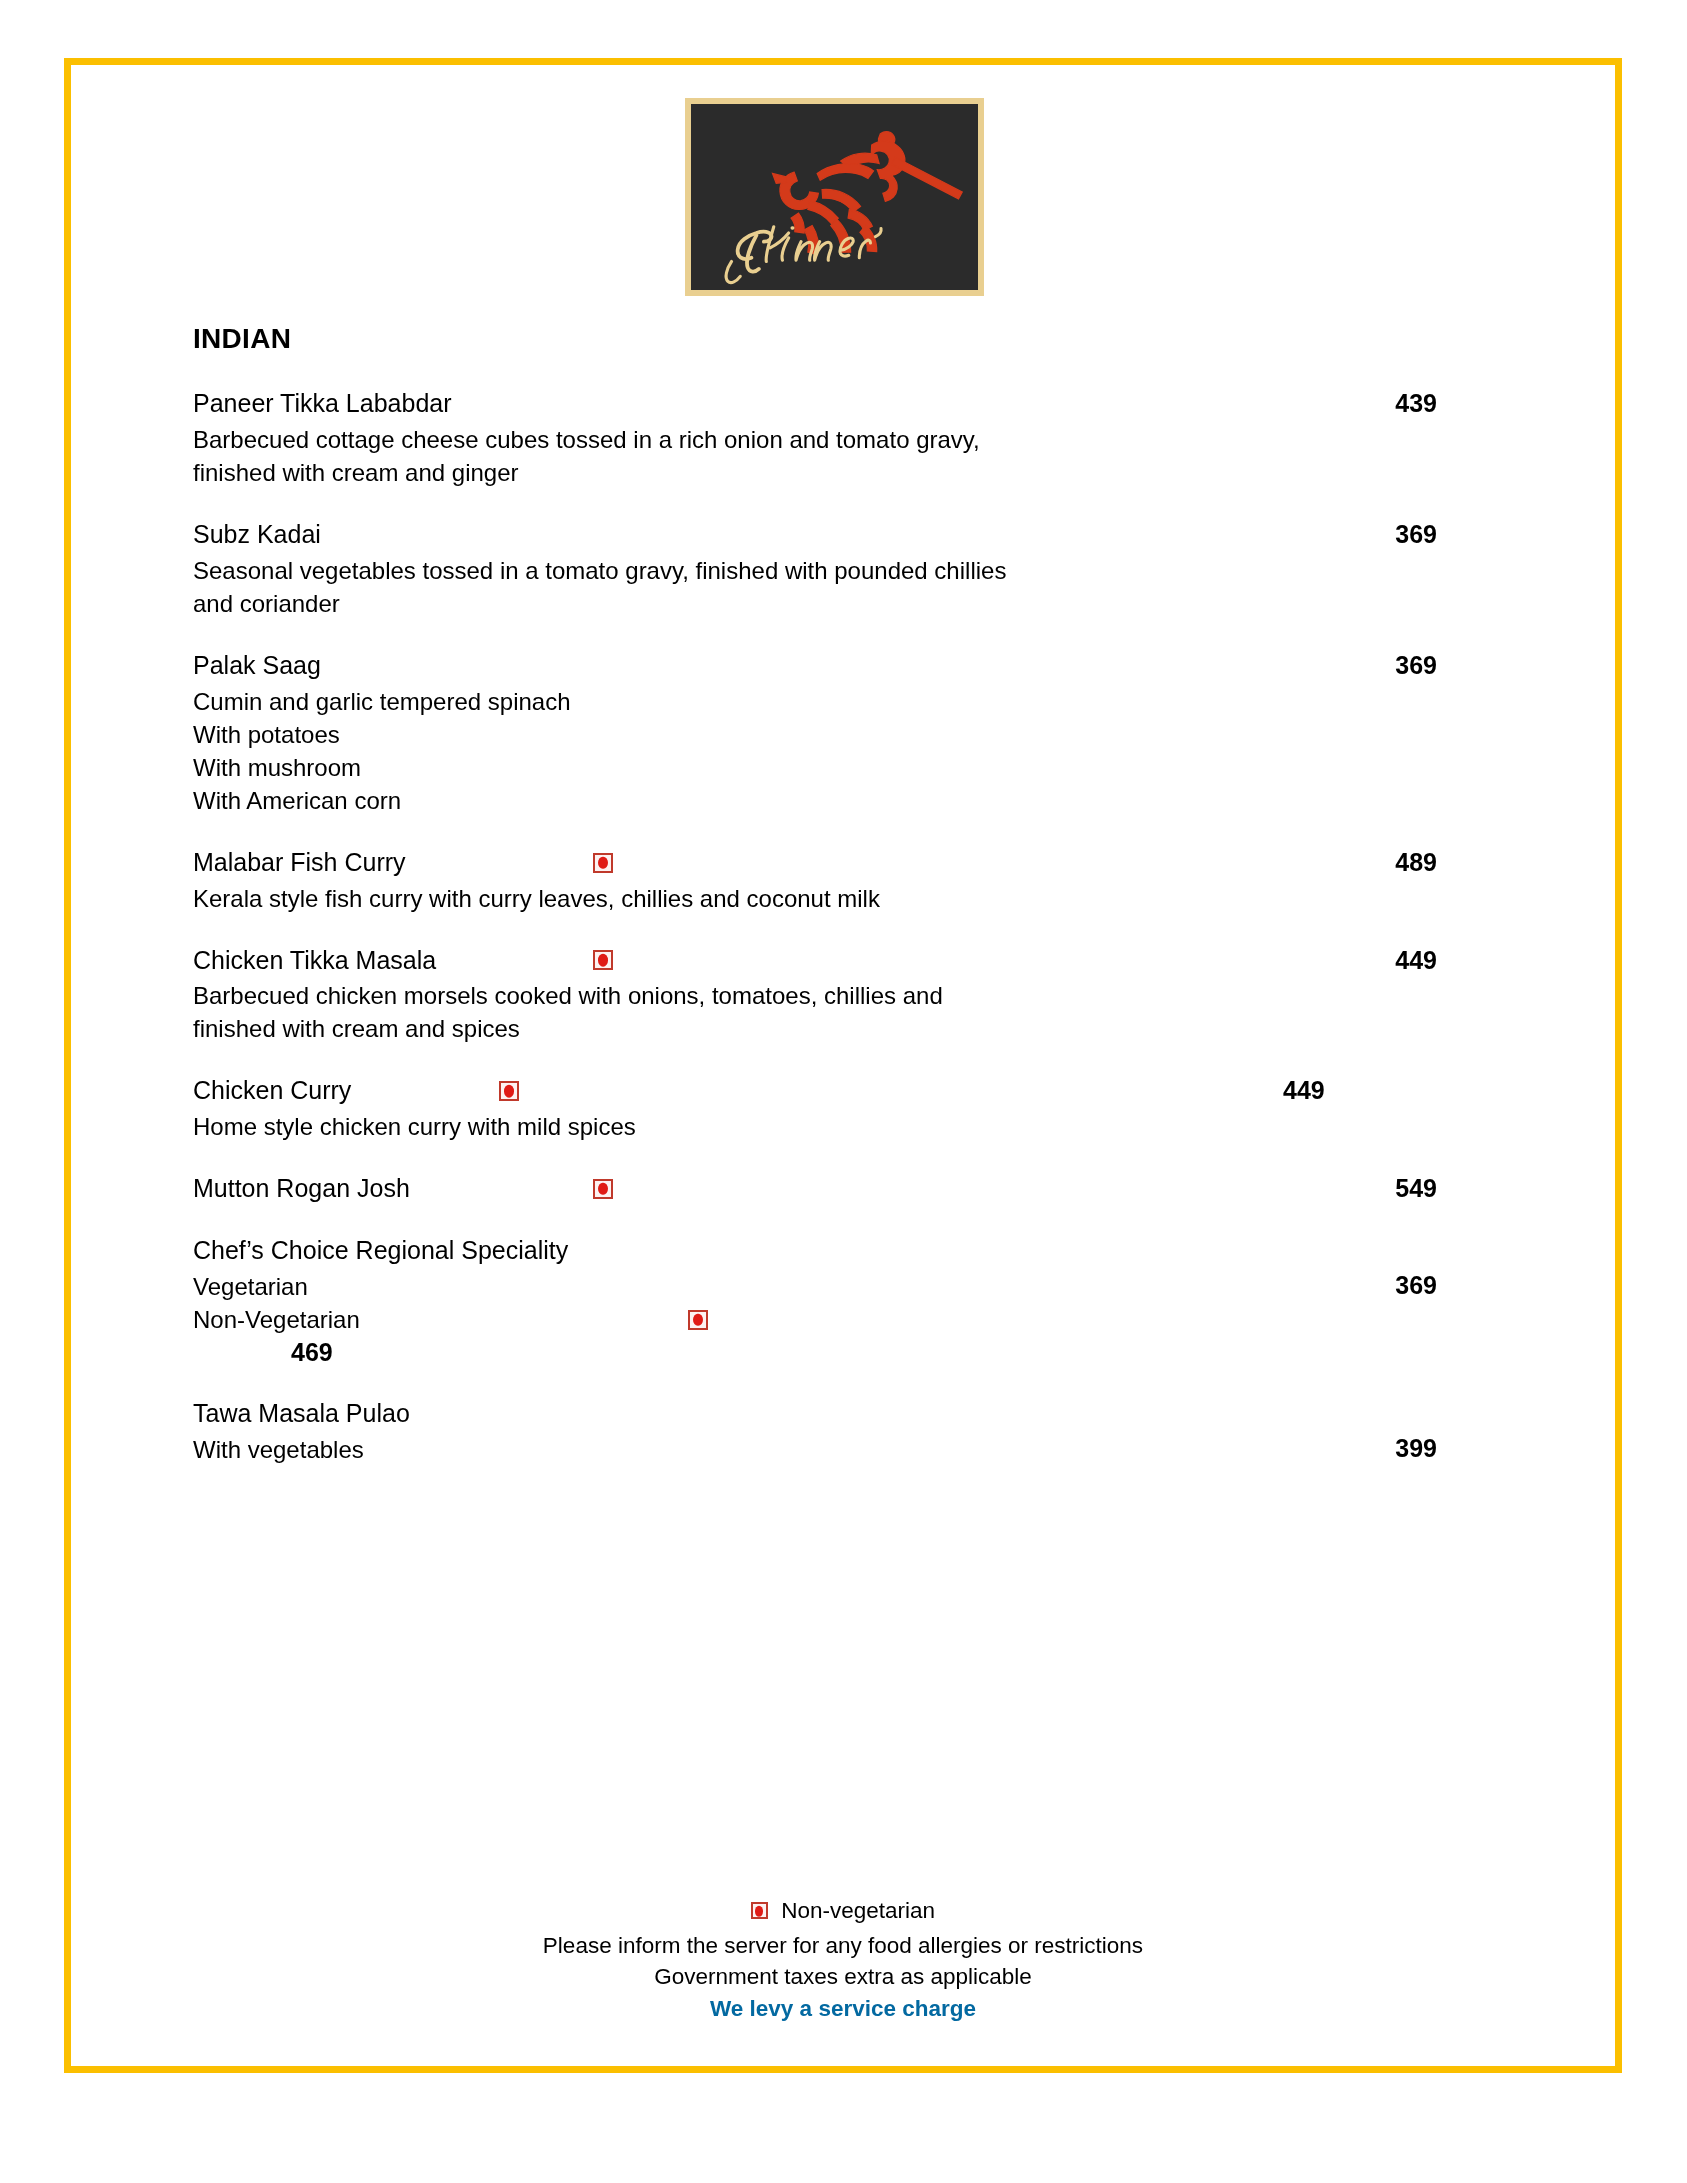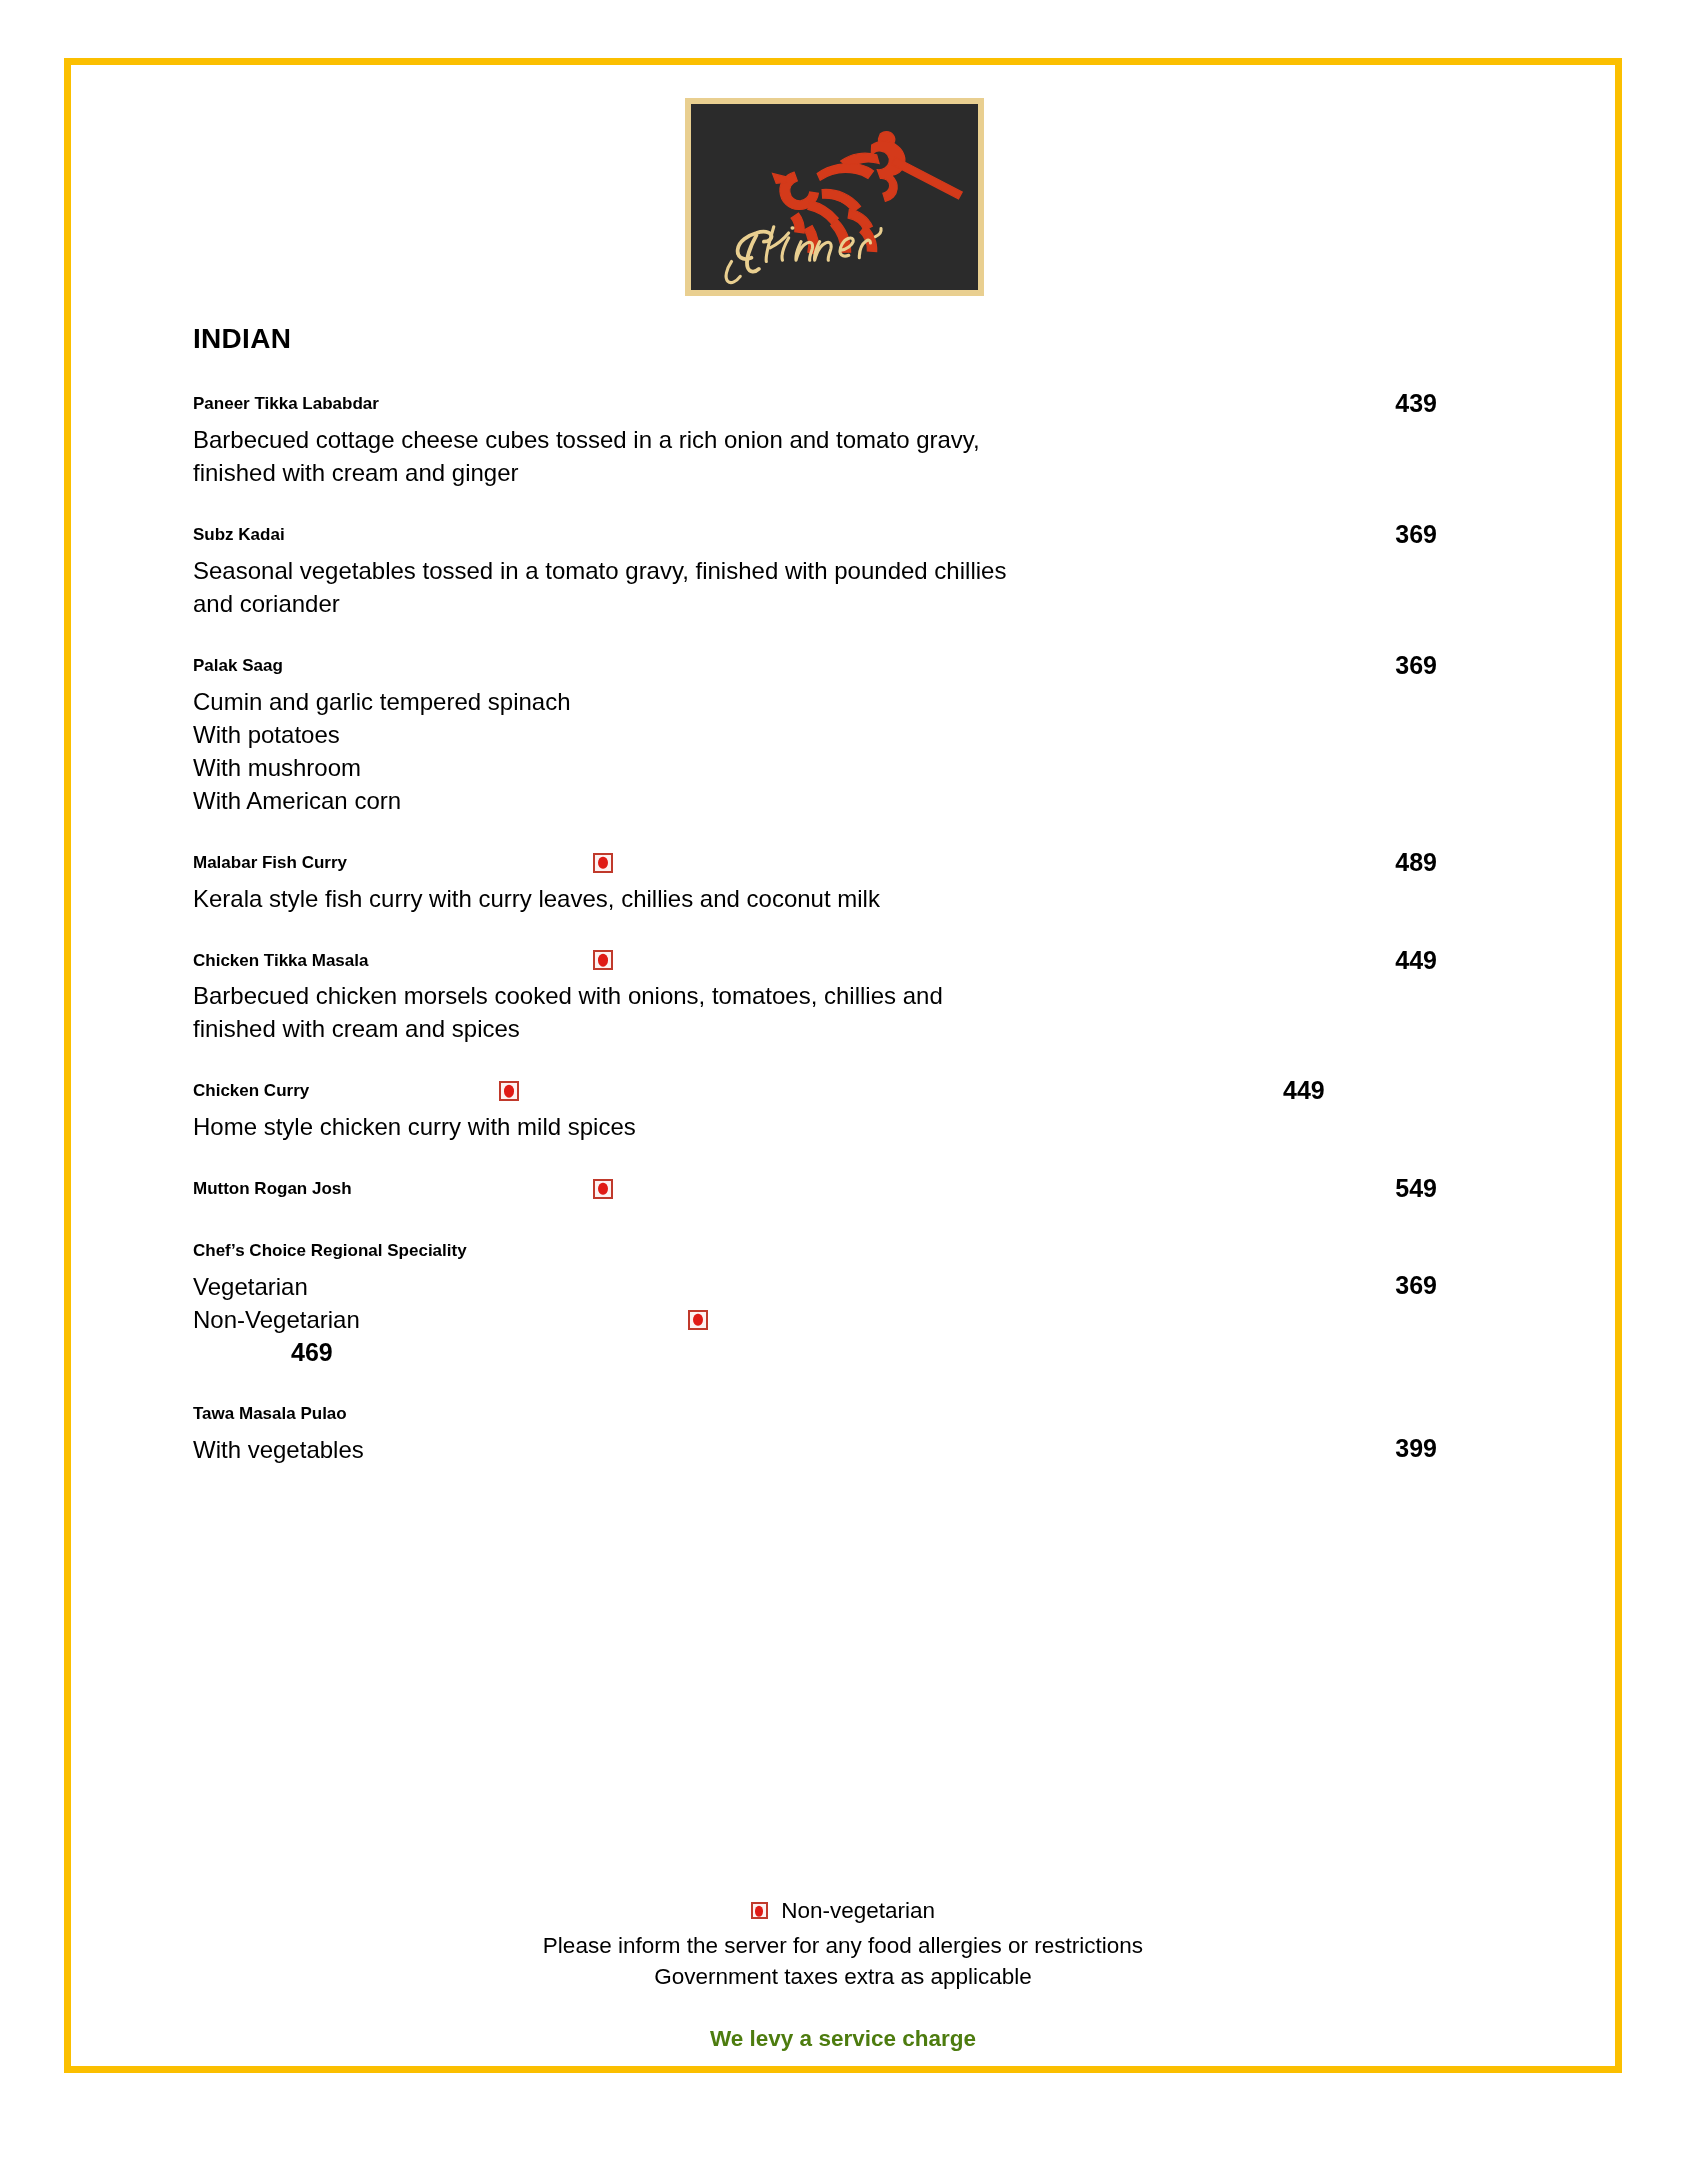--- a/index.html
+++ b/index.html
@@ -85,22 +85,22 @@
   }
 
   .item-head {
     position: relative;
     display: flex;
     align-items: center;
     min-height: 33px;
     margin-bottom: 2.6px;
   }
   .item-name {
-    font-size: 17px;
-    font-weight: bold;
+    font-size: 25px;
+    font-weight: normal;
     line-height: 1.25;
     white-space: nowrap;
   }
 
   
   .nv-mark {
     display: inline-block;
     width: 20px;
     height: 20px;
     box-sizing: border-box;
@@ -185,23 +185,22 @@
     height: 17px;
     border-width: 2px;
   }
   .footer-legend .nv-mark::after {
     width: 8px;
     height: 10.6px;
   }
   .footer-service {
     font-size: 22.5px;
     font-weight: bold;
-    color: #4d7c0f;
+    color: #0369a1;
     line-height: 1.42;
-    margin-top: 30px;
   }
 </style>
 </head>
 <body>
 
 <div class="page">
 
   <div class="frame"></div>
 
   <div class="logo-wrap">

